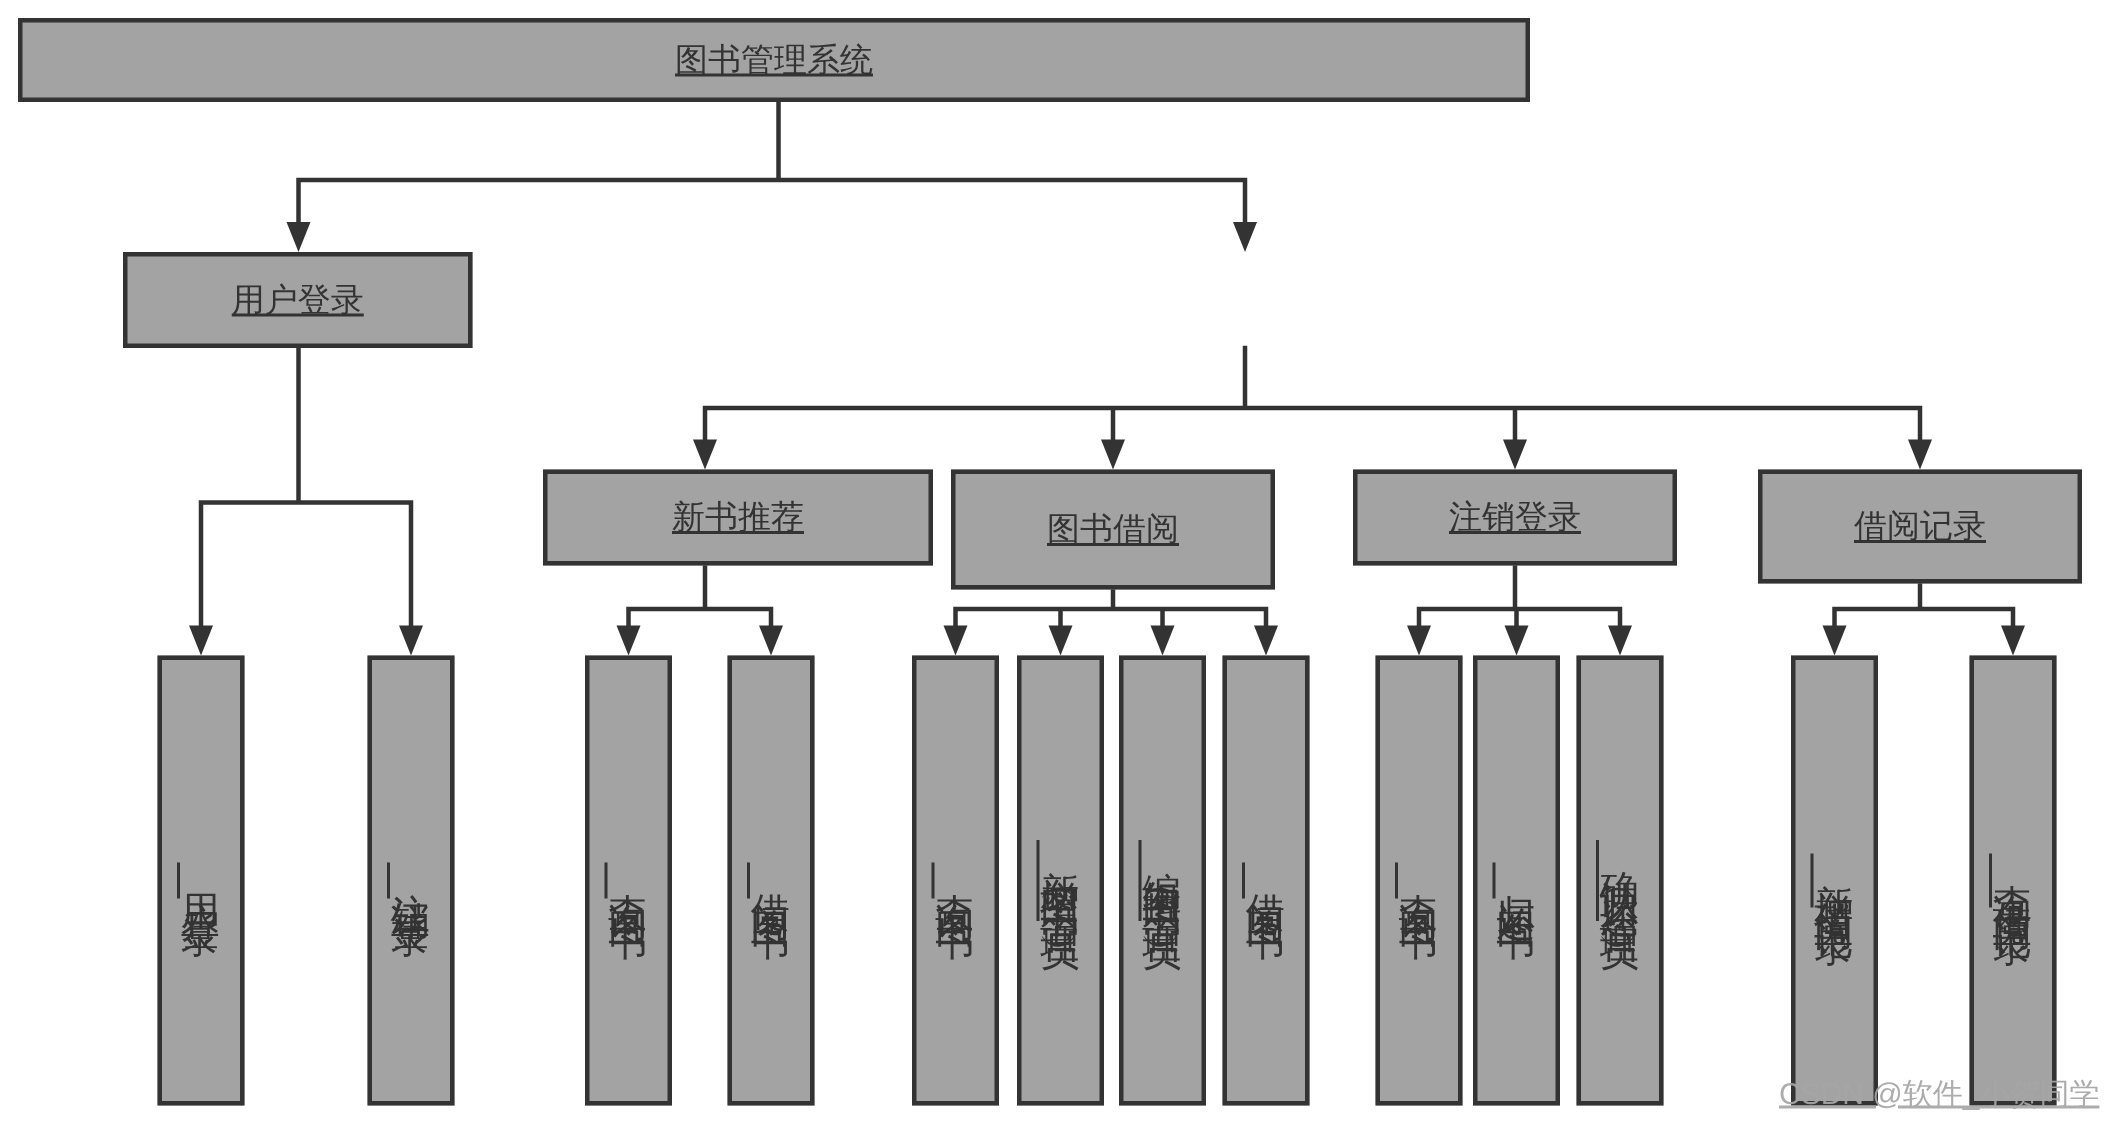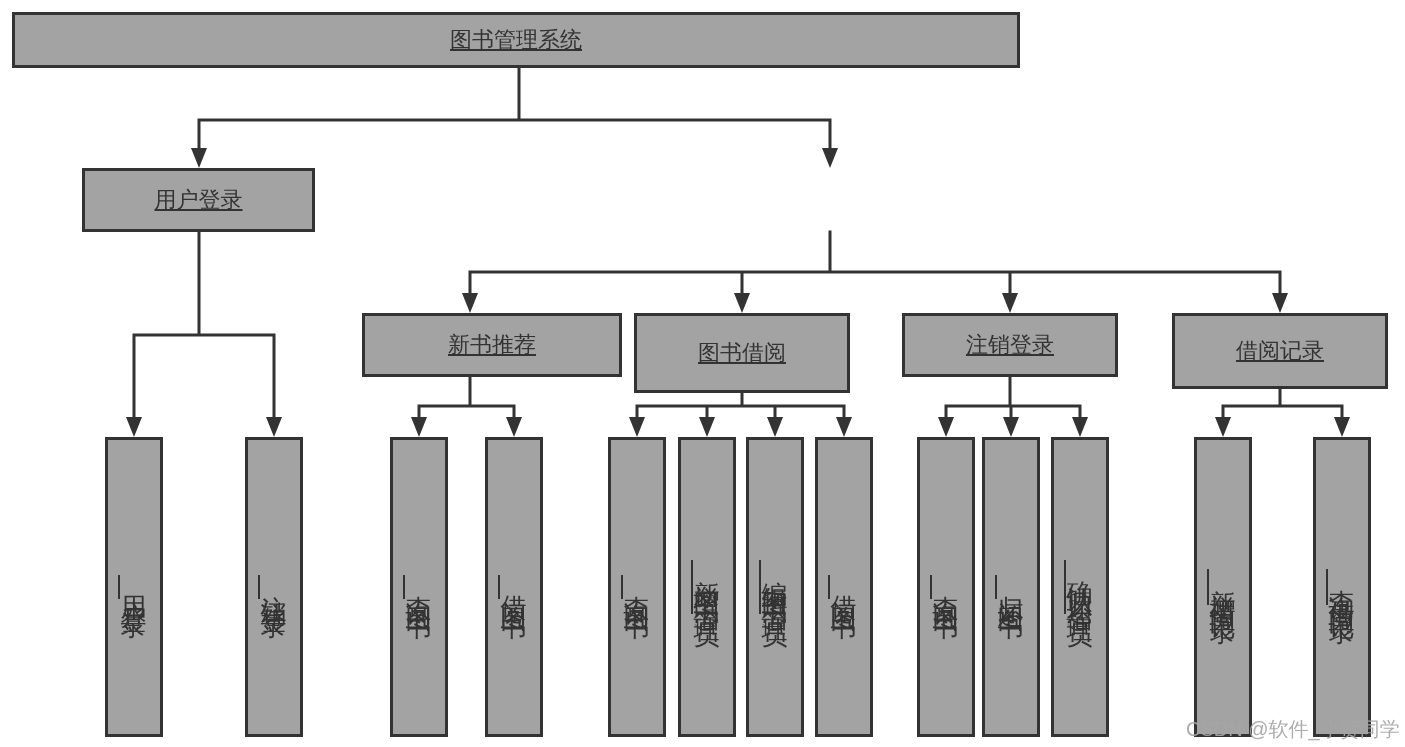--- a/index.html
+++ b/index.html
@@ -41,20 +41,21 @@
     line-height:1;
   }
   .watermark{
     position:absolute;
     left:1186px;top:716px;
     font-size:20px;
     color:var(--wm);
     opacity:.92;
     white-space:nowrap;
     z-index:5;
+    text-decoration:underline;
   }
 </style>
 </head>
 <body>
 
 <div class="canvas">
 
   <svg class="connectors" viewBox="0 0 1405 747" xmlns="http://www.w3.org/2000/svg">
     <g>
       <path d="M519 67 V120 M199 120 H830 M199 120 V151 M830 120 V151"></path>

